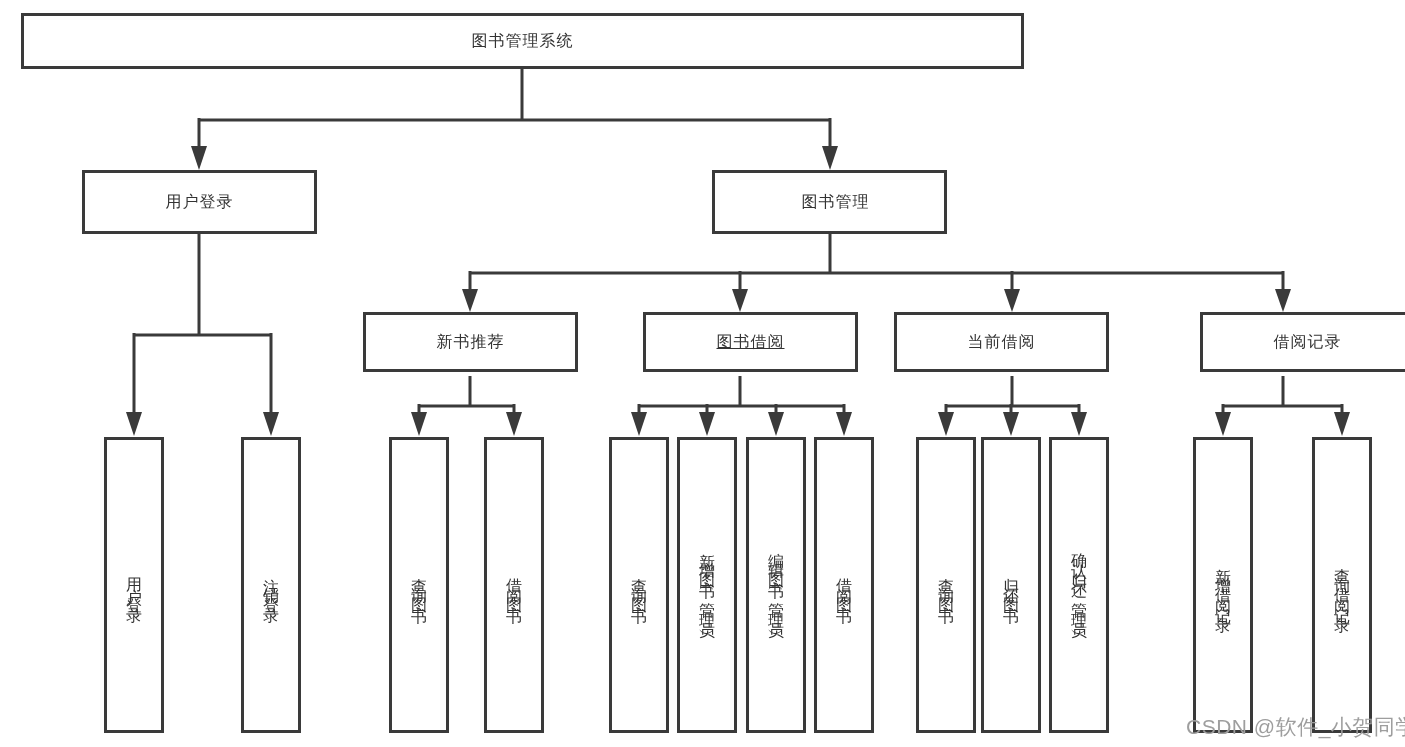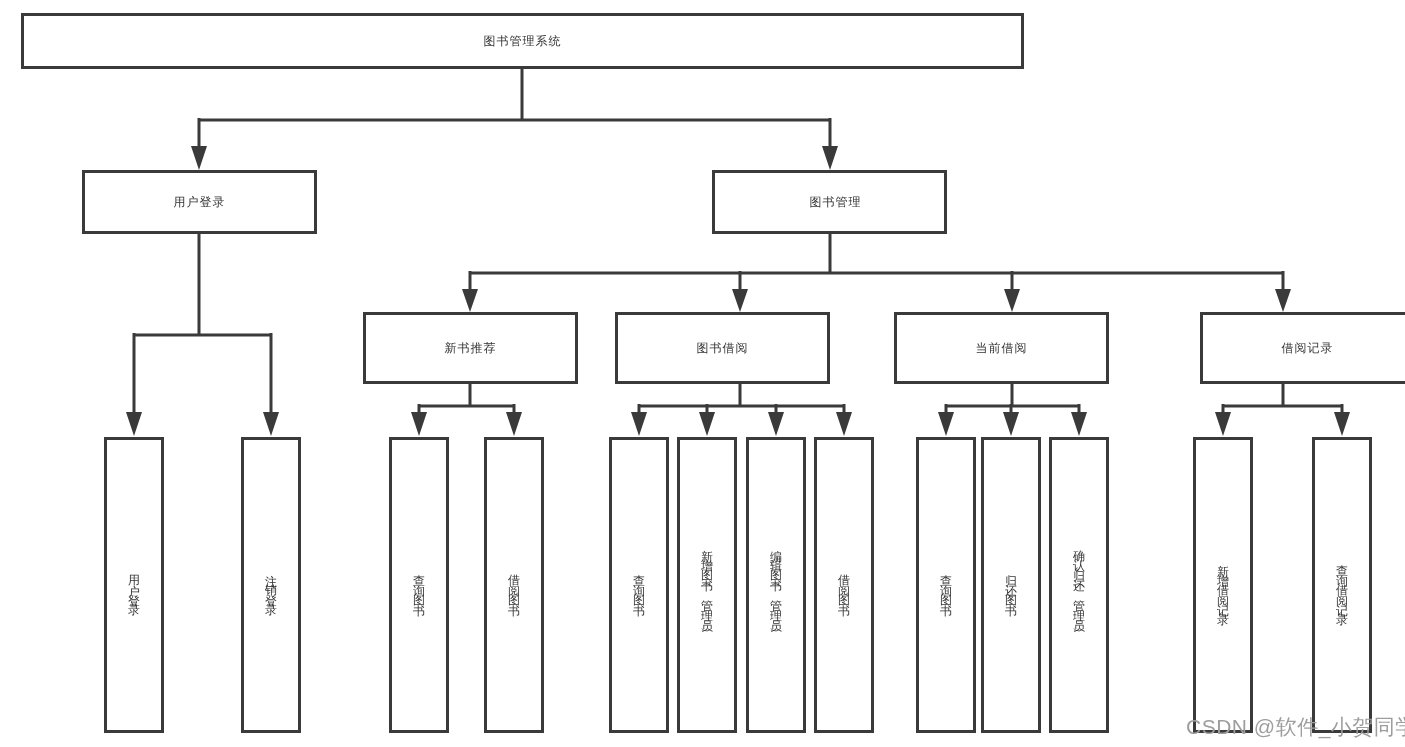--- a/index.html
+++ b/index.html
@@ -21,38 +21,38 @@
   }
   .box {
     position: absolute;
     box-sizing: border-box;
     border: 3px solid #3a3a3a;
     background: #ffffff;
     display: flex;
     align-items: center;
     justify-content: center;
     color: #333333;
-    font-size: 12px;
+    font-size: 16px;
     letter-spacing: 1px;
     z-index: 2;
   }
   .hlabel { white-space: nowrap; }
   .leaf {
     top: 437px; width: 60px; height: 296px;
   }
   .vlabel {
     writing-mode: vertical-rl;
     text-orientation: mixed;
     letter-spacing: 10px;
     line-height: 1;
     white-space: nowrap;
   }
   .root  { left: 21px;  top: 13px;  width: 1003px; height: 56px; }
   .lvl2  { top: 170px; width: 235px; height: 64px; }
-  .lvl3  { top: 312px; width: 215px; height: 72px; }
+  .lvl3  { top: 312px; width: 215px; height: 60px; }
   #watermark {
     position: absolute;
     left: 1186px; top: 713px;
     font-size: 21px;
     color: #9e9e9e;
     z-index: 5;
     white-space: nowrap;
     letter-spacing: 0.5px;
   }
 </style>
@@ -111,21 +111,21 @@
   <div class="box lvl2" style="left:82px;">
     <span class="hlabel">用户登录</span>
   </div>
   <div class="box lvl2" style="left:712px;padding-left:12px;">
     <span class="hlabel">图书管理</span>
   </div>
 
   <div class="box lvl3" style="left:363px;">
     <span class="hlabel">新书推荐</span>
   </div>
-  <div class="box lvl3" style="left:615px;">
+  <div class="box lvl3" style="left:643px;text-decoration:underline;">
     <span class="hlabel">图书借阅</span>
   </div>
   <div class="box lvl3" style="left:894px;">
     <span class="hlabel">当前借阅</span>
   </div>
   <div class="box lvl3" style="left:1200px;">
     <span class="hlabel">借阅记录</span>
   </div>
 
   <div class="box leaf" style="left:104px;">

